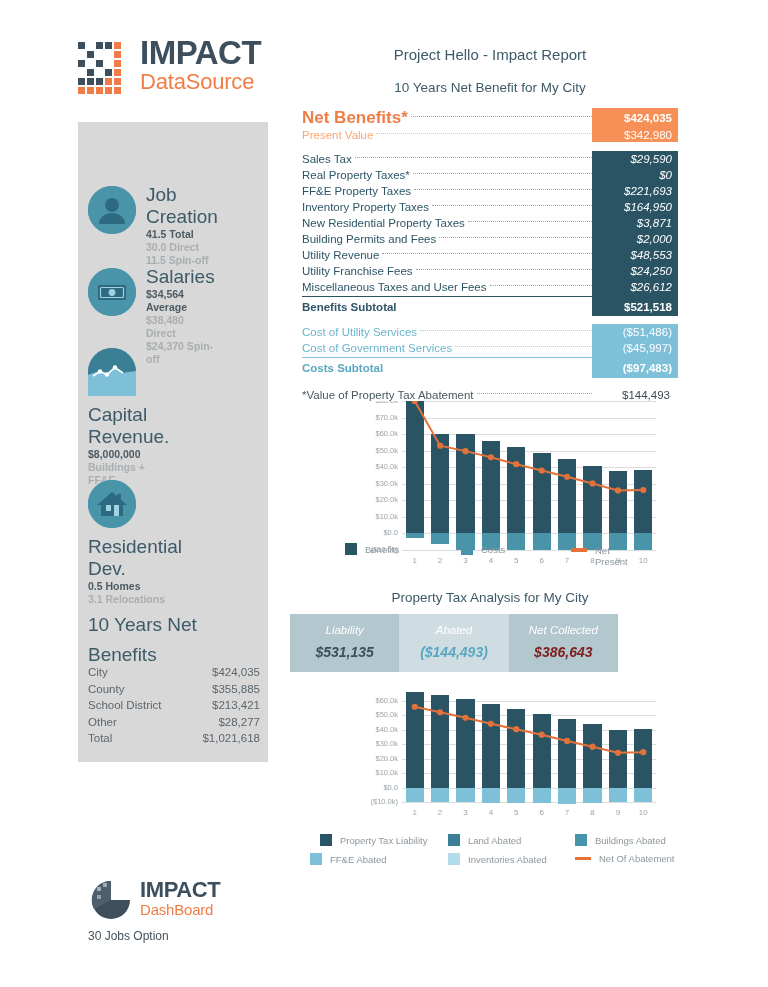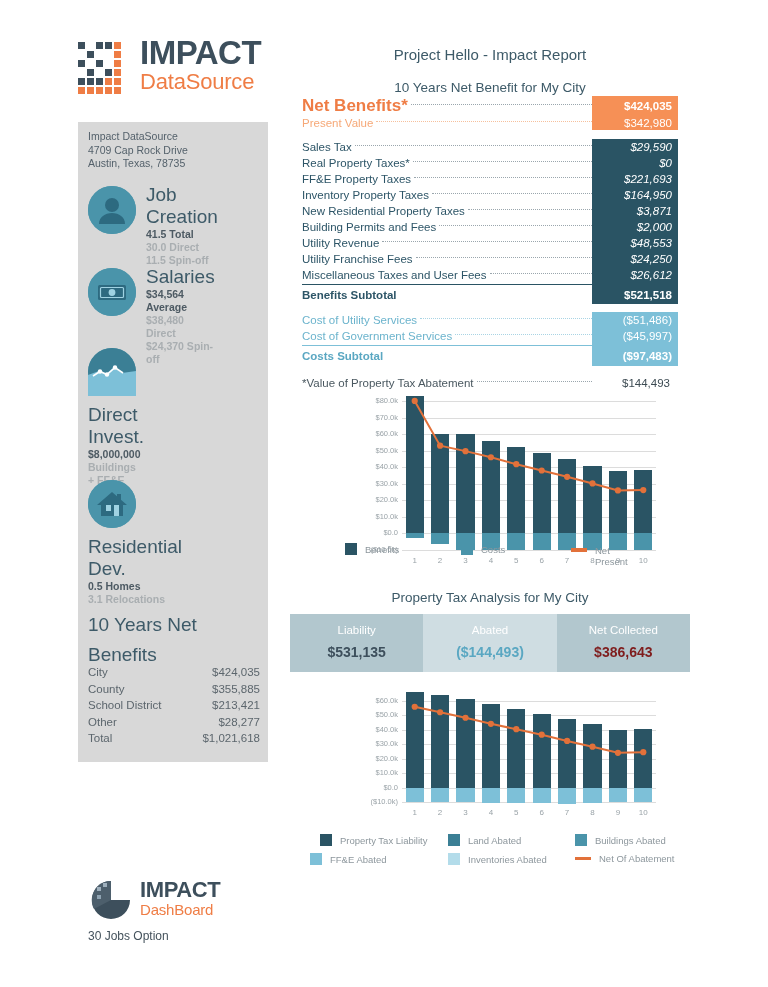--- a/index.html
+++ b/index.html
@@ -108,21 +108,21 @@
     position: absolute; right: 0; width: 86px;
     background: #2a5464;
   }
   .band-lightblue {
     position: absolute; right: 0; width: 86px;
     background: #7dc0d8;
   }
 
   .grp { position: relative; }
   .net-row .lab { font-size: 17px; font-weight: bold; color: #ef7d45; background: #fff; }
-  .net-row { height: 19px; }
+  .net-row { height: 19px; margin-top: 12px; }
   .net-row .amt { color: #ffffff; font-weight: bold; font-size: 11.5px; }
   .pv-row { height: 15px; justify-content: center; }
   .pv-row .lab { color: #f6a877; font-size: 11.5px; background: #fff; }
   .pv-row .amt { color: #ffffff; font-size: 11.5px; }
   .pv-row .dots { border-bottom-color: #f6c09c; }
 
   .ben-row .lab { color: #2d5567; background:#fff; }
   .ben-row .amt { color: #ffffff; font-style: italic; }
   .sub-row { height: 20px; border-top: 1.6px solid #2a5464; margin-top: 1px; }
   .sub-row .lab { font-weight: bold; color: #2d5567; background:#fff; }
@@ -155,21 +155,21 @@
   .lg-item { position: absolute; display: flex; align-items: center; }
   .lg-sw { width: 12px; height: 12px; flex: 0 0 12px; }
   .lg-line { width: 16px; height: 3.5px; flex: 0 0 16px; background: #e2713a; }
   .lg-tx { margin-left: 8px; white-space: normal; line-height: 11px; }
 
   
   .pta-title {
     position: absolute; left: 290px; top: 590px; width: 400px;
     text-align: center; font-size: 13.5px; color: #3d5a68;
   }
-  .pta-cards { position: absolute; left: 290px; top: 614px; width: 400px; height: 58px; display: flex; }
+  .pta-cards { position: absolute; left: 290px; top: 614px; width: 328px; height: 58px; display: flex; font-style: italic; }
   .pta-card { flex: 1 1 0; position: relative; }
   .pta-card .ch { position: absolute; top: 10px; left: 0; right: 0; text-align: center; font-size: 11.5px; color: #ffffff; }
   .pta-card .cv { position: absolute; top: 30px; left: 0; right: 0; text-align: center; font-size: 14px; font-weight: bold; }
 </style>
 </head>
 <body>
 
 <div class="page">
 
   <div class="brand-logo">
@@ -204,25 +204,20 @@
       </svg>
     </span>
     <span class="wordmark">
       <div class="wm-top">IMPACT</div>
       <div class="wm-bot">DataSource</div>
     </span>
   </div>
 
   <div class="sidebar"></div>
 
-  <div class="addr">
-    <div>Impact DataSource</div>
-    <div>4709 Cap Rock Drive</div>
-    <div>Austin, Texas, 78735</div>
-  </div>
 
   <div class="metric m-jobs">
     <span class="circle">
       <svg width="48" height="48" viewBox="0 0 48 48">
         <circle cx="24" cy="24" r="24" fill="#4a94aa"></circle>
         <circle cx="24" cy="19" r="7" fill="#2d6a80"></circle>
         <path d="M11 38c0-7 6-11 13-11s13 4 13 11z" fill="#2d6a80"></path>
       </svg>
     </span>
     <span class="txt">
@@ -255,21 +250,21 @@
       <svg width="48" height="48" viewBox="0 0 48 48">
         <circle cx="24" cy="24" r="24" fill="#3b7f95"></circle>
         <path d="M0 27 L11 23 L18 26 L26 19 L34 25 L48 23 L48 48 L0 48 Z" fill="#7dc0d8"></path>
         <polyline points="5,28 12,23.5 19,26.5 27,19.5 35,25" fill="none" stroke="#ffffff" stroke-width="1.6"></polyline>
         <circle cx="12" cy="23.5" r="2.2" fill="#ffffff"></circle>
         <circle cx="19" cy="26.5" r="2.2" fill="#ffffff"></circle>
         <circle cx="27" cy="19.5" r="2.2" fill="#ffffff"></circle>
       </svg>
     </span>
     <span class="txt">
-      <div class="mtitle">Direct Invest.</div>
+      <div class="mtitle">Capital Revenue.</div>
       <div class="mbold">$8,000,000</div>
       <div class="mlight">Buildings + FF&amp;E</div>
     </span>
   </div>
 
   <div class="metric m-res">
     <span class="circle">
       <svg width="48" height="48" viewBox="0 0 48 48">
         <circle cx="24" cy="24" r="24" fill="#4a94aa"></circle>
         <path d="M24 12 L39 25 L35 25 L35 36 L13 36 L13 25 L9 25 Z" fill="#2d6a80"></path>

